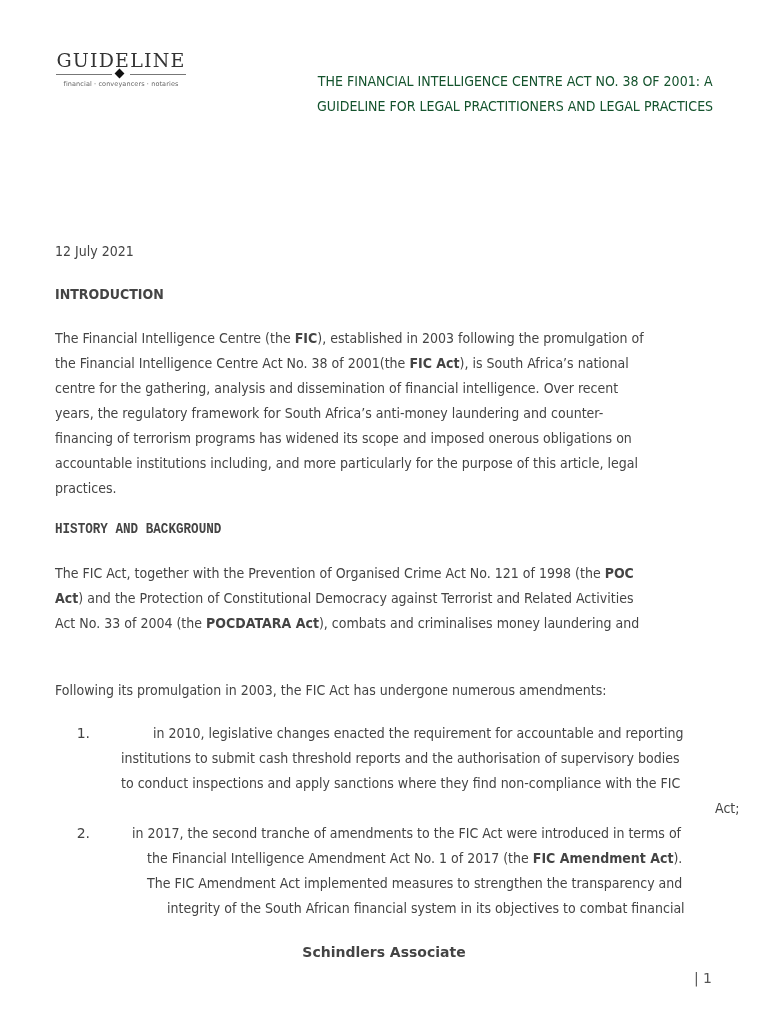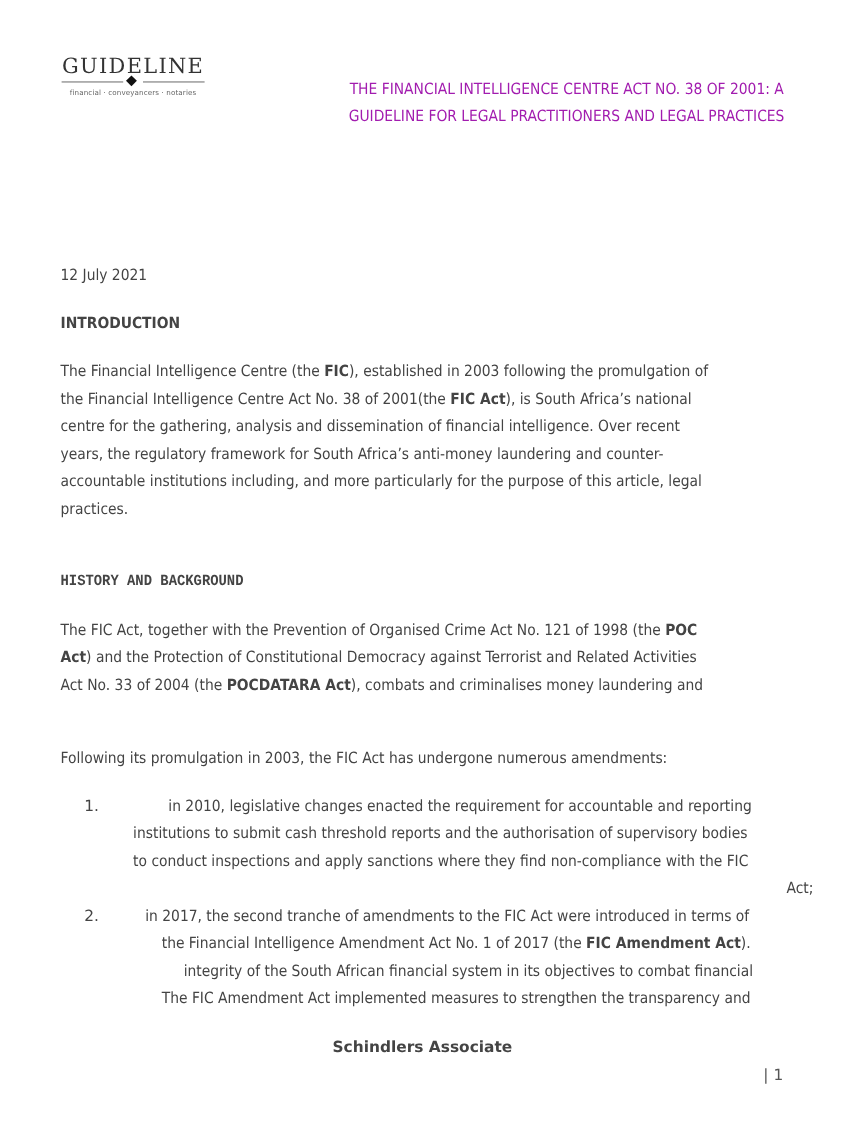--- a/index.html
+++ b/index.html
@@ -16,21 +16,21 @@
   .logo-diamond {
     position: absolute; left: 62px; top: 21px; width: 7px; height: 7px;
     background: #111; transform: rotate(45deg);
   }
   .logo-tag {
     position: absolute; left: 0; top: 31px; width: 134px; text-align: center;
     font-size: 6.5px; color: #666; letter-spacing: 0.1px; white-space: nowrap;
   }
   .doc-title {
     position: absolute; left: 250px; top: 69px; width: 463px; text-align: right;
-    font-size: 14px; line-height: 25px; color: #a21caf;
+    font-size: 14px; line-height: 25px; color: #14532d;
   }
   .doc-title .line { display: block; white-space: nowrap; }
   .body-text {
     position: absolute; left: 55px; width: 660px;
     font-size: 14px; line-height: 25px; color: #444;
   }
   .line { display: block; white-space: nowrap; }
   .sx { display: inline-block; transform: scaleX(0.9); transform-origin: left center; }
   b { font-weight: bold; color: #444; }
   .li { position: absolute; left: 55px; font-size: 14px; line-height: 25px; }
@@ -67,20 +67,21 @@
 
 <div class="body-text" style="top:282px;">
   <b class="sx">INTRODUCTION</b>
 </div>
 
 <div class="body-text" style="top:326px;">
   <span class="line"><span class="sx"><span>The Financial Intelligence Centre (the </span><b>FIC</b><span>), established in 2003 following the promulgation of</span></span></span>
   <span class="line"><span class="sx"><span>the Financial Intelligence Centre Act No. 38 of 2001(the </span><b>FIC Act</b><span>), is South Africa’s national</span></span></span>
   <span class="line"><span class="sx">centre for the gathering, analysis and dissemination of financial intelligence. Over recent</span></span>
   <span class="line"><span class="sx">years, the regulatory framework for South Africa’s anti-money laundering and counter-</span></span>
+  <span class="line"><span class="sx">financing of terrorism programs has widened its scope and imposed onerous obligations on</span></span>
   <span class="line"><span class="sx">accountable institutions including, and more particularly for the purpose of this article, legal</span></span>
   <span class="line"><span class="sx">practices.</span></span>
 </div>
 
 <div class="body-text" style="top:517px;font-family:Liberation Mono, monospace;">
   <b class="sx">HISTORY AND BACKGROUND</b>
 </div>
 
 <div class="body-text" style="top:561px;">
   <span class="line"><span class="sx"><span>The FIC Act, together with the Prevention of Organised Crime Act No. 121 of 1998 (the </span><b>POC</b></span></span>
@@ -100,19 +101,19 @@
     <span class="line"><span class="sx">to conduct inspections and apply sanctions where they find non-compliance with the FIC</span></span>
     <span class="line"><span class="sx">Act;</span></span>
   </div>
 </div>
 
 <div class="li" style="top:821px;">
   <span class="li-num">2.</span>
   <div class="li-text">
     <span class="line"><span class="sx">in 2017, the second tranche of amendments to the FIC Act were introduced in terms of</span></span>
     <span class="line"><span class="sx"><span>the Financial Intelligence Amendment Act No. 1 of 2017 (the </span><b>FIC Amendment Act</b><span>).</span></span></span>
+    <span class="line"><span class="sx">The FIC Amendment Act implemented measures to strengthen the transparency and</span></span>
     <span class="line"><span class="sx">integrity of the South African financial system in its objectives to combat financial</span></span>
-    <span class="line"><span class="sx">The FIC Amendment Act implemented measures to strengthen the transparency and</span></span>
   </div>
 </div>
 
 <div class="footer-name">Schindlers Associate</div>
 <div class="page-num">| 1</div>
 
 </body></html>

